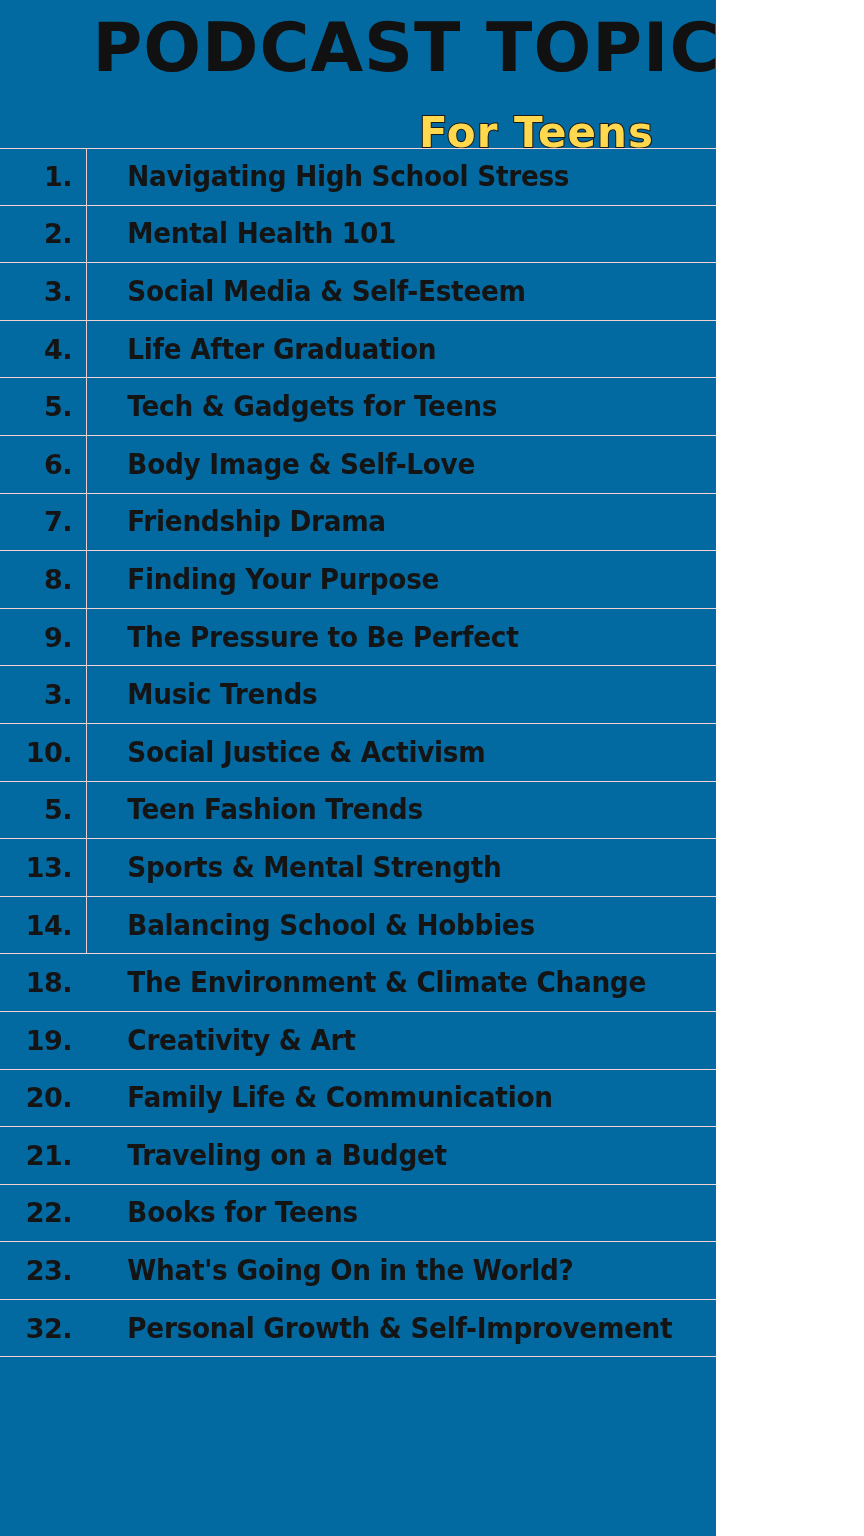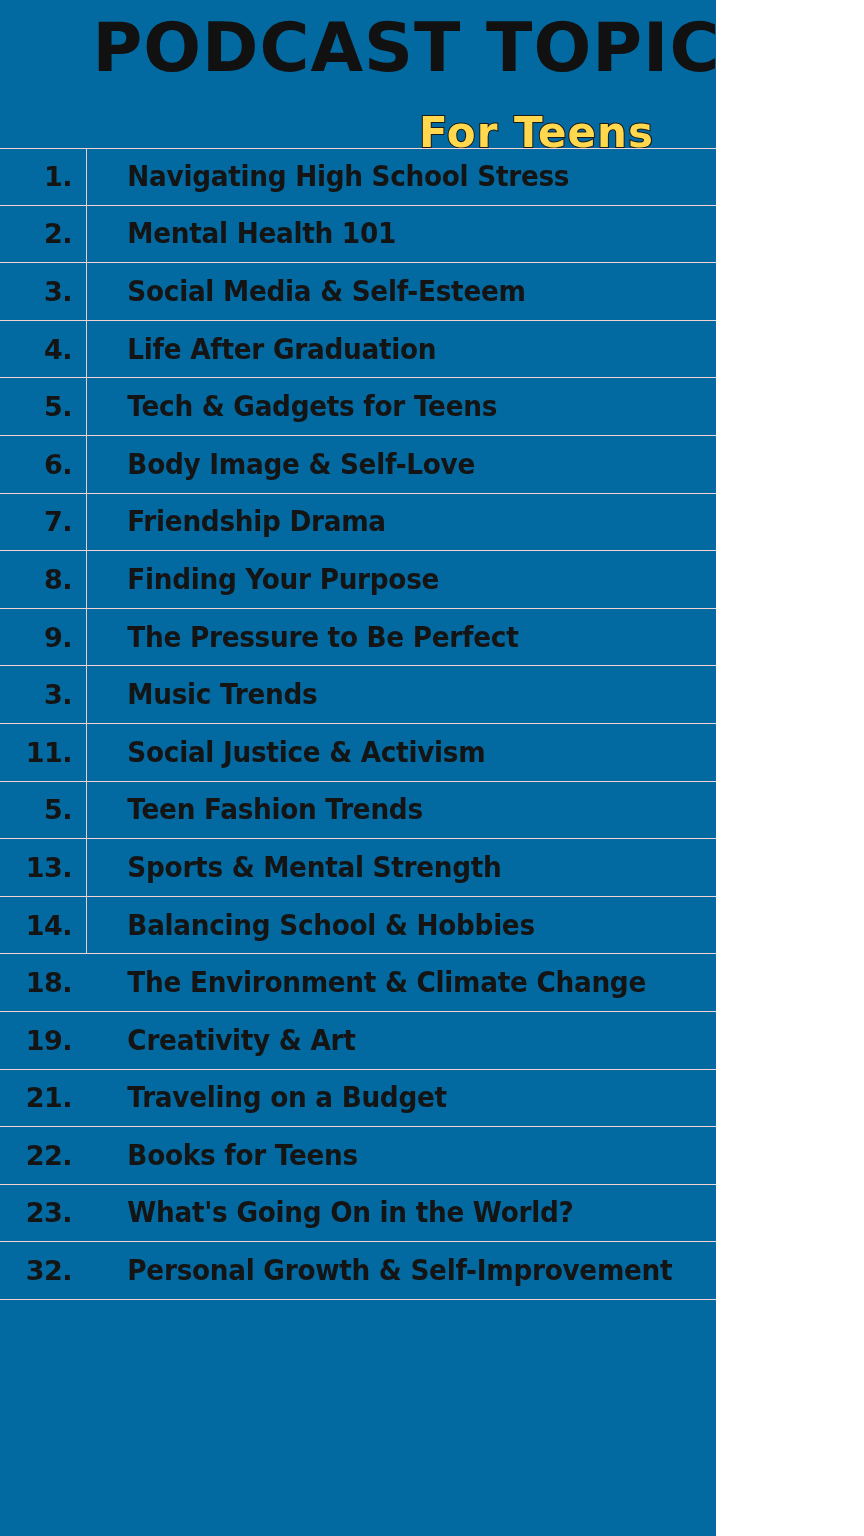--- a/index.html
+++ b/index.html
@@ -151,21 +151,21 @@
       </div>
       <div class="row">
         <div class="num">9.</div>
         <div class="topic">The Pressure to Be Perfect</div>
       </div>
       <div class="row">
         <div class="num">3.</div>
         <div class="topic">Music Trends</div>
       </div>
       <div class="row">
-        <div class="num">11.</div>
+        <div class="num">10.</div>
         <div class="topic">Social Justice &amp; Activism</div>
       </div>
       <div class="row">
         <div class="num">5.</div>
         <div class="topic">Teen Fashion Trends</div>
       </div>
       <div class="row">
         <div class="num">13.</div>
         <div class="topic">Sports &amp; Mental Strength</div>
       </div>
@@ -175,20 +175,24 @@
       </div>
       <div class="row">
         <div class="num">18.</div>
         <div class="topic">The Environment &amp; Climate Change</div>
       </div>
       <div class="row">
         <div class="num">19.</div>
         <div class="topic">Creativity &amp; Art</div>
       </div>
       <div class="row">
+        <div class="num">20.</div>
+        <div class="topic">Family Life &amp; Communication</div>
+      </div>
+      <div class="row">
         <div class="num">21.</div>
         <div class="topic">Traveling on a Budget</div>
       </div>
       <div class="row">
         <div class="num">22.</div>
         <div class="topic">Books for Teens</div>
       </div>
       <div class="row">
         <div class="num">23.</div>
         <div class="topic">What's Going On in the World?</div>

